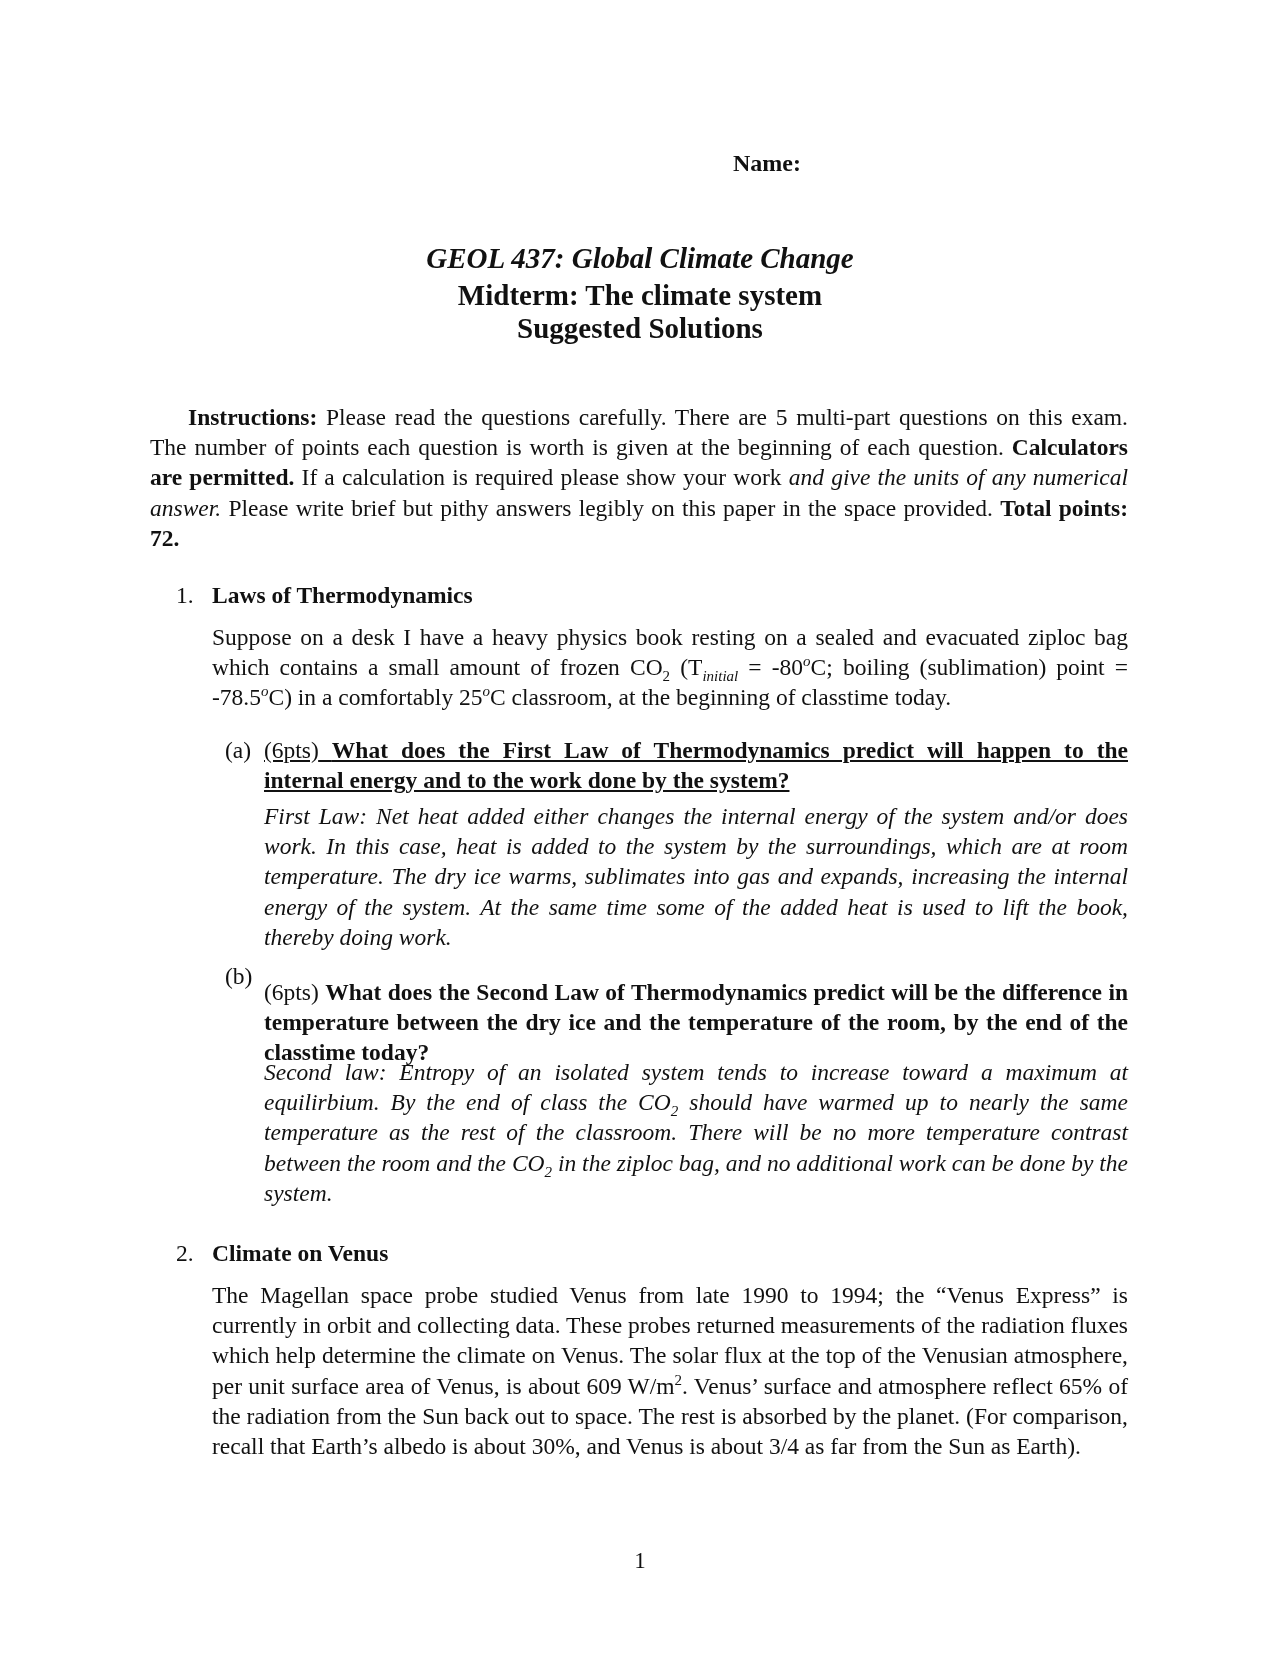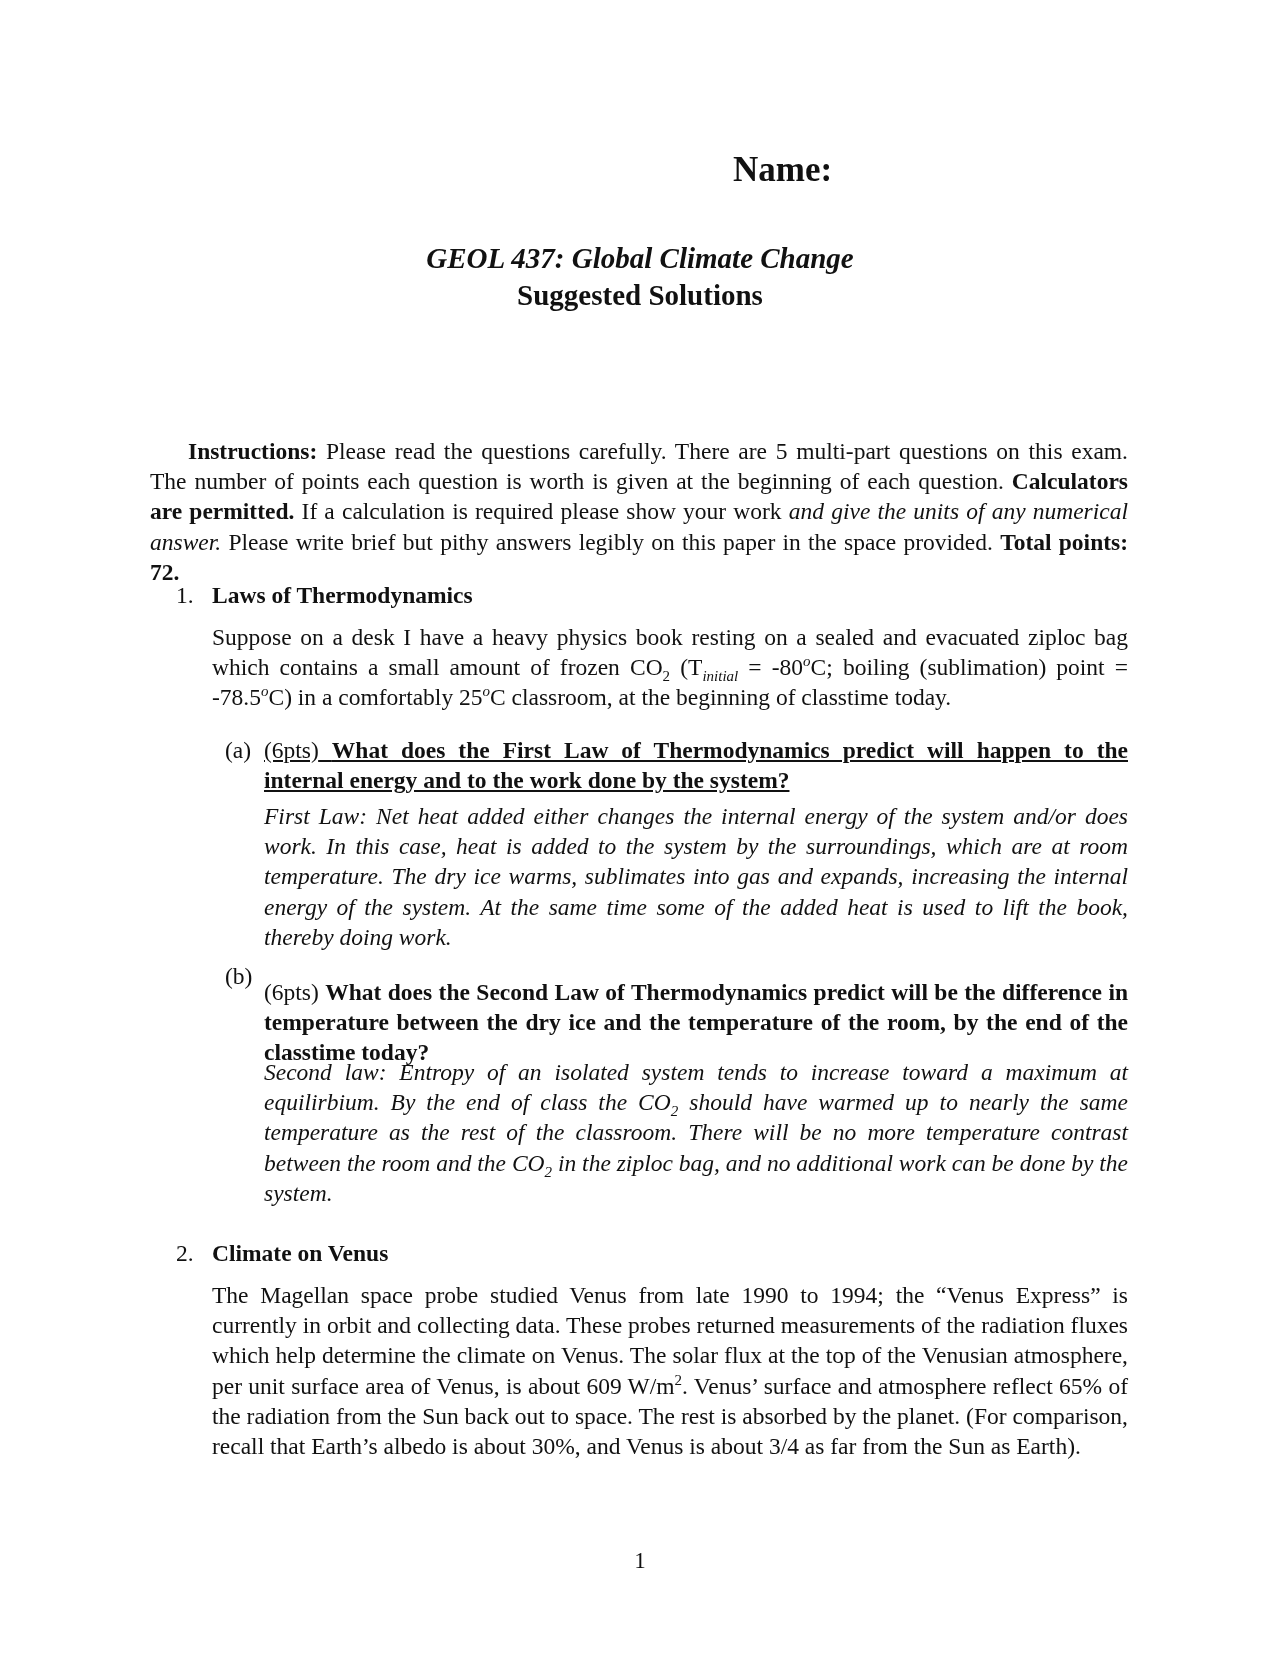--- a/index.html
+++ b/index.html
@@ -4,35 +4,34 @@
   <style>
     html, body { margin: 0; padding: 0; background: #ffffff; }
     body {
       width: 1280px; height: 1656px; position: relative; overflow: hidden;
       font-family: "Liberation Serif", "DejaVu Serif", serif;
       color: #111111;
     }
     .page { position: absolute; left: 0; top: 0; width: 1280px; height: 1656px; }
     .name-label {
       position: absolute; left: 733px; top: 150px;
-      font-size: 35px; font-weight: bold; text-align: center;
+      font-size: 24px; font-weight: bold; text-align: center;
     }
     .title-block {
       position: absolute; left: 0; width: 1280px; top: 242px;
       text-align: center; font-weight: bold; font-size: 29px; line-height: 33px;
     }
     .title-block div { margin: 0; }
     .title-block .t1 { margin-bottom: 4px; font-style: italic; }
     .body-text {
       font-size: 23.5px; line-height: 30.2px; text-align: justify;
     }
     .instructions {
       position: absolute; left: 150px; width: 978px; top: 402px;
       text-indent: 38px;
-      margin-top: 34px;
     }
     b { font-weight: bold; }
     i, em { font-style: italic; }
     .q {
       position: absolute; left: 150px; width: 978px;
     }
     .q-head { position: relative; font-size: 23.5px; line-height: 30px; }
     .q-num { position: absolute; left: 26px; top: 0; }
     .q-title { position: absolute; left: 62px; top: 0; font-weight: bold; text-align: center; }
     .q-body { position: absolute; left: 62px; width: 916px; }
@@ -50,20 +49,21 @@
   </style>
 </head>
 <body>
 
 <div class="page">
 
   <div class="name-label">Name:</div>
 
   <div class="title-block">
     <div class="t1">GEOL 437: Global Climate Change</div>
+    <div>Midterm: The climate system</div>
     <div>Suggested Solutions</div>
   </div>
 
   <div class="instructions body-text"><b>Instructions:</b><span> Please read the questions carefully.  There are 5 multi-part questions on this exam.  The number of points each question is worth is given at the beginning of each question. </span><b>Calculators are permitted.</b><span> If a calculation is required please show your work </span><i>and give the units of any numerical answer.</i><span> Please write brief but pithy answers legibly on this paper in the space provided. </span><b>Total points: 72.</b></div>
 
   <div class="q" style="top:580px;">
     <div class="q-head">
       <span class="q-num">1.</span>
       <span class="q-title">Laws of Thermodynamics</span>
     </div>

